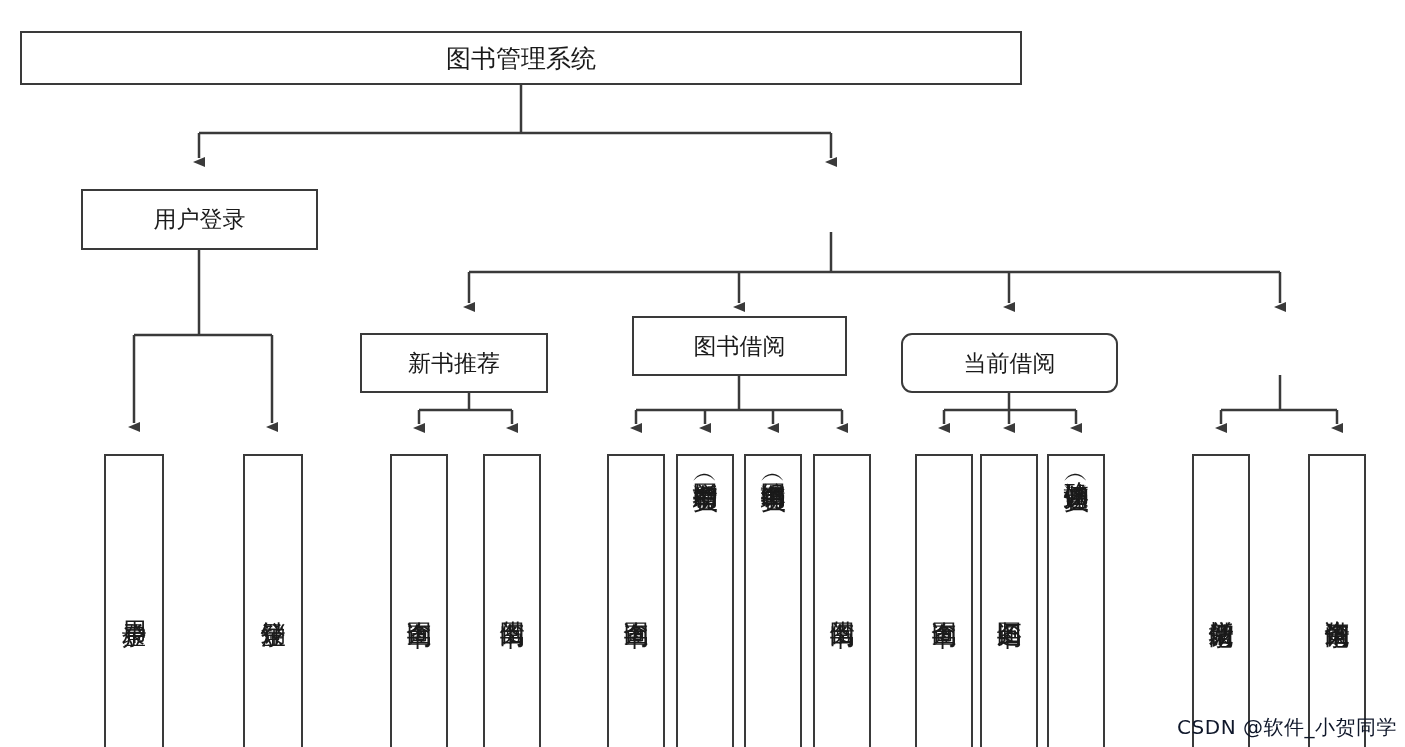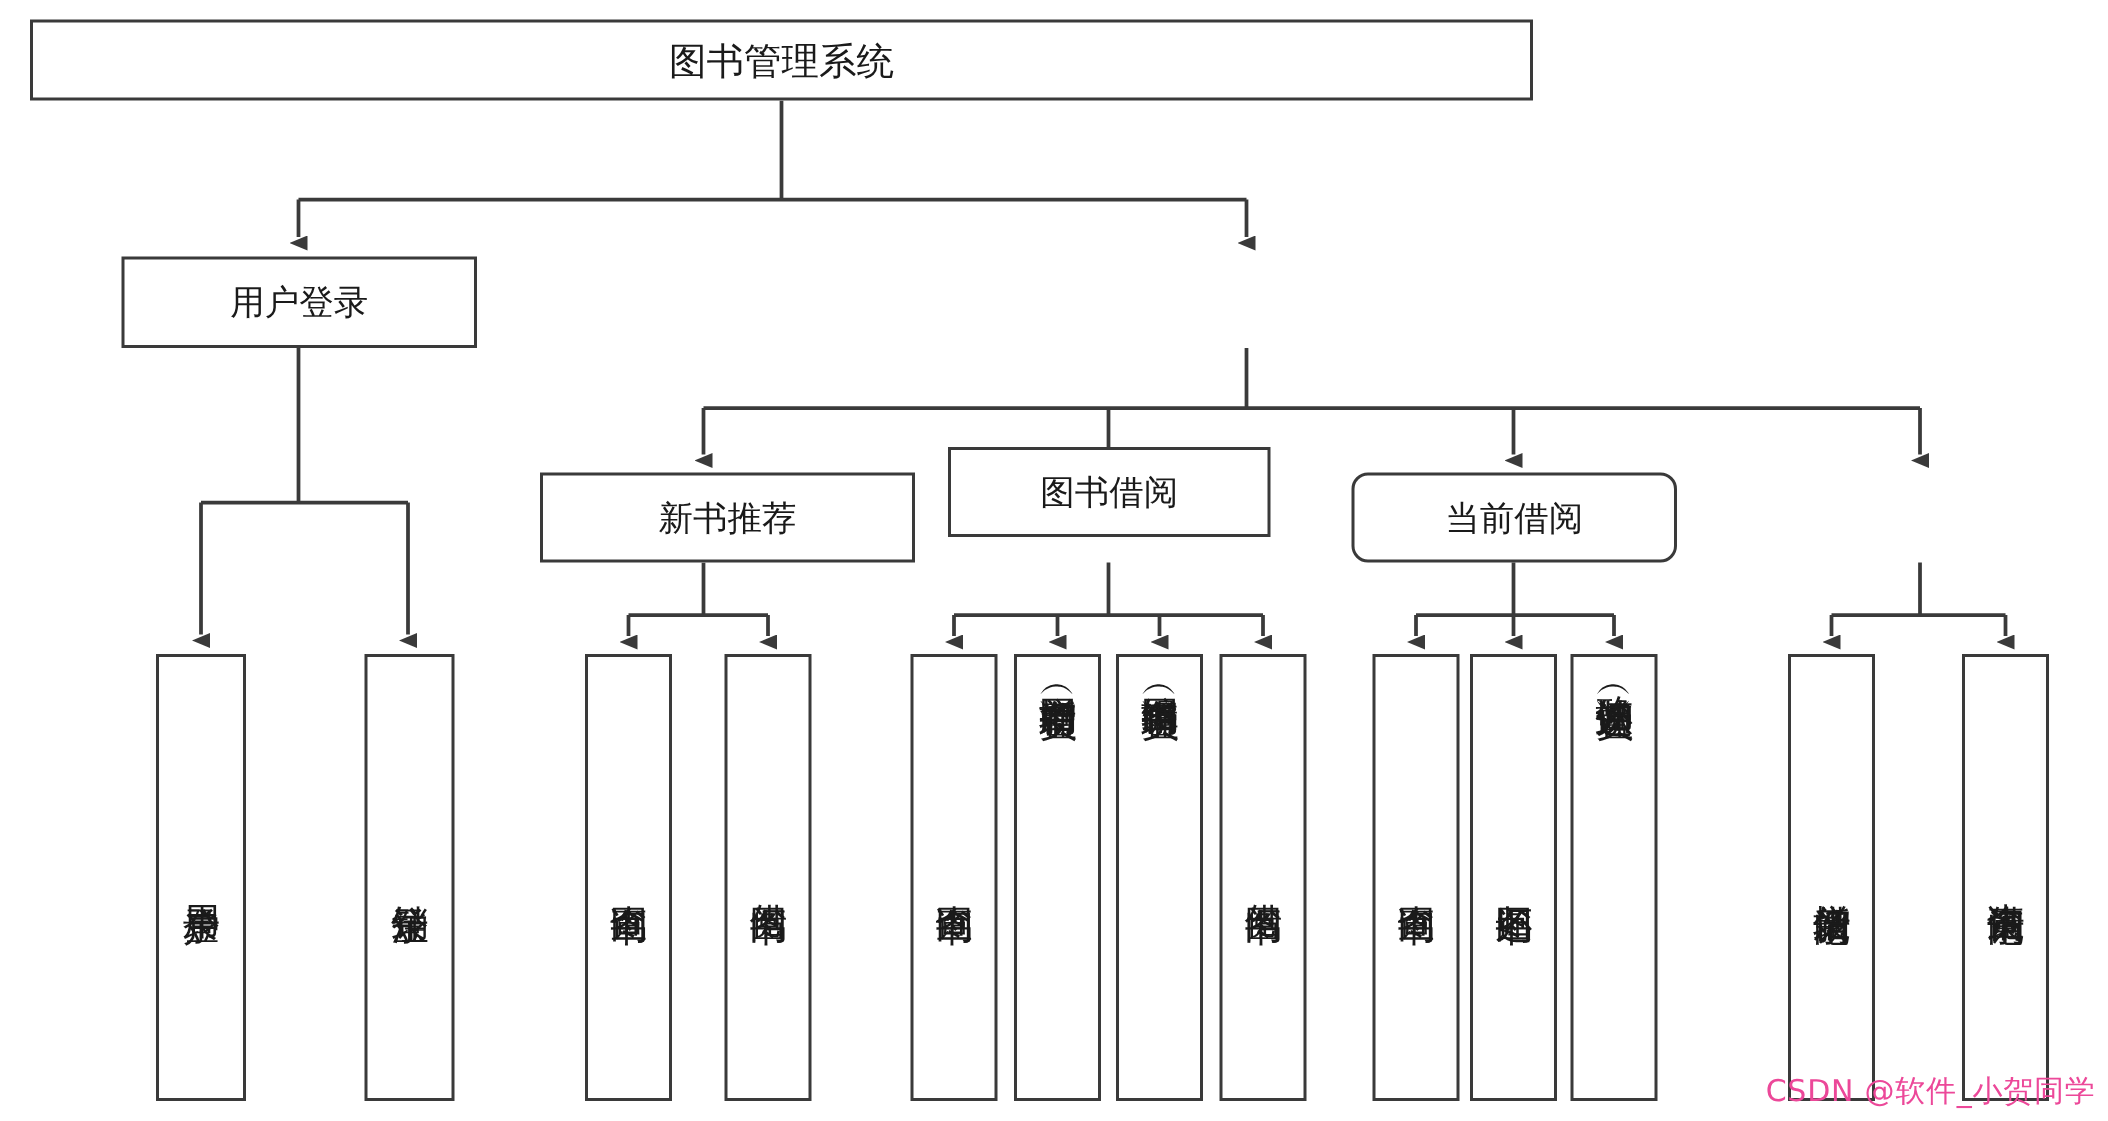--- a/index.html
+++ b/index.html
@@ -29,20 +29,21 @@
   .node {
     position: absolute;
     box-sizing: border-box;
     background: #ffffff;
     border: 2px solid #3a3a3a;
     display: flex;
     align-items: center;
     justify-content: center;
     color: #1a1a1a;
     text-align: center;
+    margin-top: 18px;
   }
   .node.root {
     font-size: 25px;
   }
   .node.level2 {
     font-size: 23px;
   }
   .node.level3 {
     font-size: 23px;
   }
@@ -60,21 +61,21 @@
     writing-mode: vertical-rl;
     text-orientation: upright;
     -webkit-writing-mode: vertical-rl;
     white-space: nowrap;
   }
   .watermark {
     position: absolute;
     right: 8px;
     bottom: 6px;
     font-size: 20px;
-    color: #ec4899;
+    color: #0f172a;
     letter-spacing: 0.5px;
     white-space: nowrap;
     font-family: "DejaVu Sans", "Liberation Sans", sans-serif;
   }
 </style>
 </head>
 <body>
 
 <div id="canvas">
 
@@ -129,21 +130,21 @@
   </svg>
 
   <div class="node root" style="left:20px; top:13px; width:1002px; height:54px;">
     <span>图书管理系统</span>
   </div>
 
   <div class="node level2" style="left:81px; top:171px; width:237px; height:61px;">
     <span>用户登录</span>
   </div>
 
-  <div class="node level3" style="left:360px; top:315px; width:250px; height:60px;">
+  <div class="node level3" style="left:360px; top:315px; width:188px; height:60px;">
     <span>新书推荐</span>
   </div>
   <div class="node level3" style="left:632px; top:298px; width:215px; height:60px;">
     <span>图书借阅</span>
   </div>
   <div class="node level3" style="left:901px; top:315px; width:217px; height:60px;border-radius:11px;">
     <span>当前借阅</span>
   </div>
 
   <div class="node leaf centered" style="left:104px; top:436px; width:60px; height:298px;">

